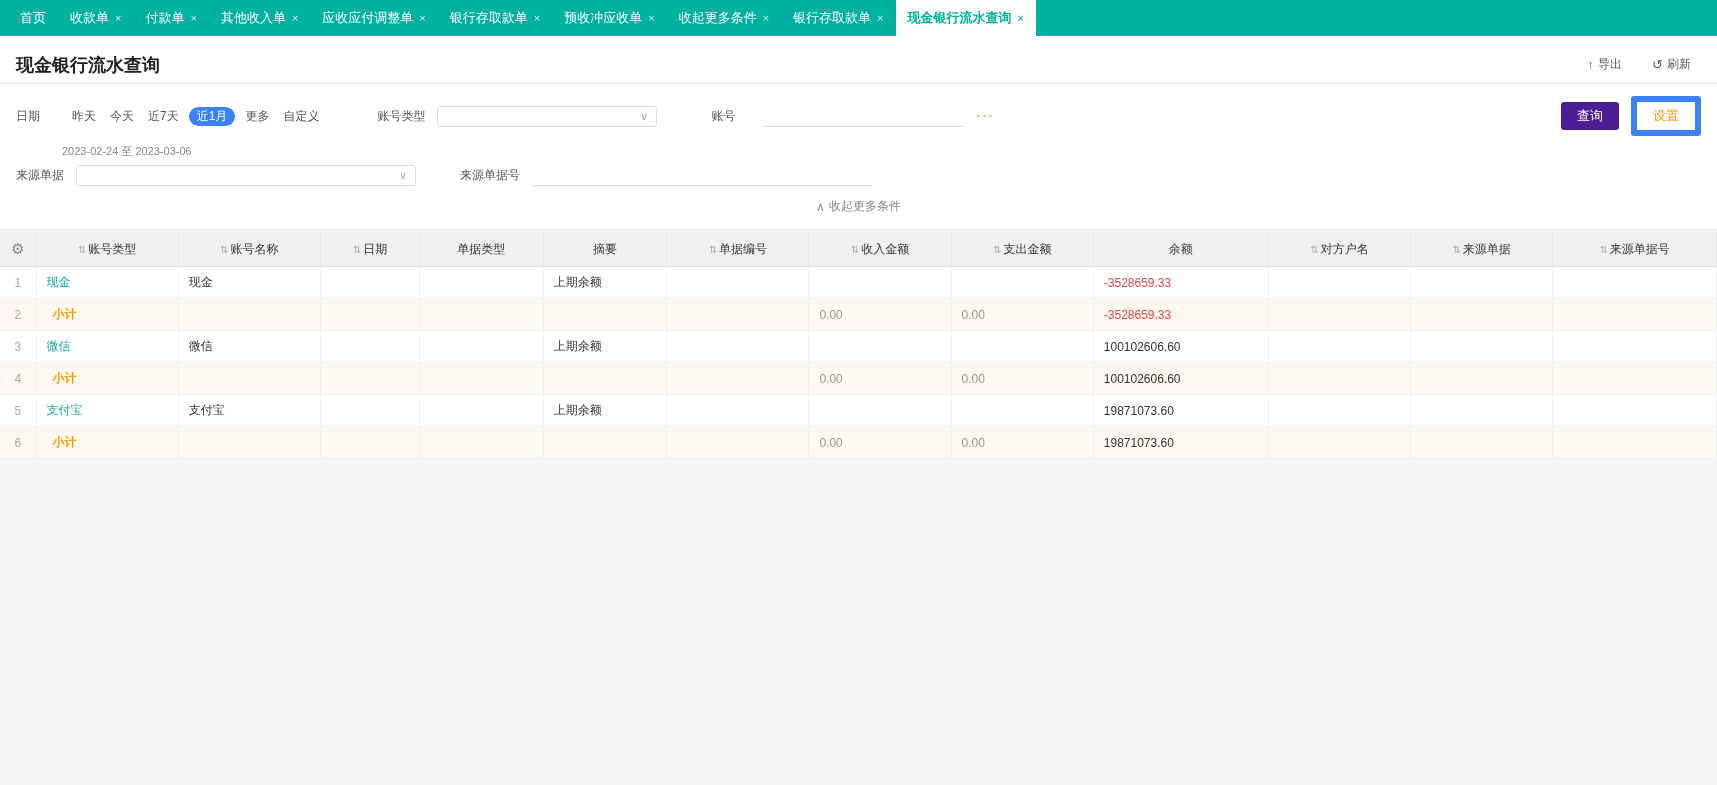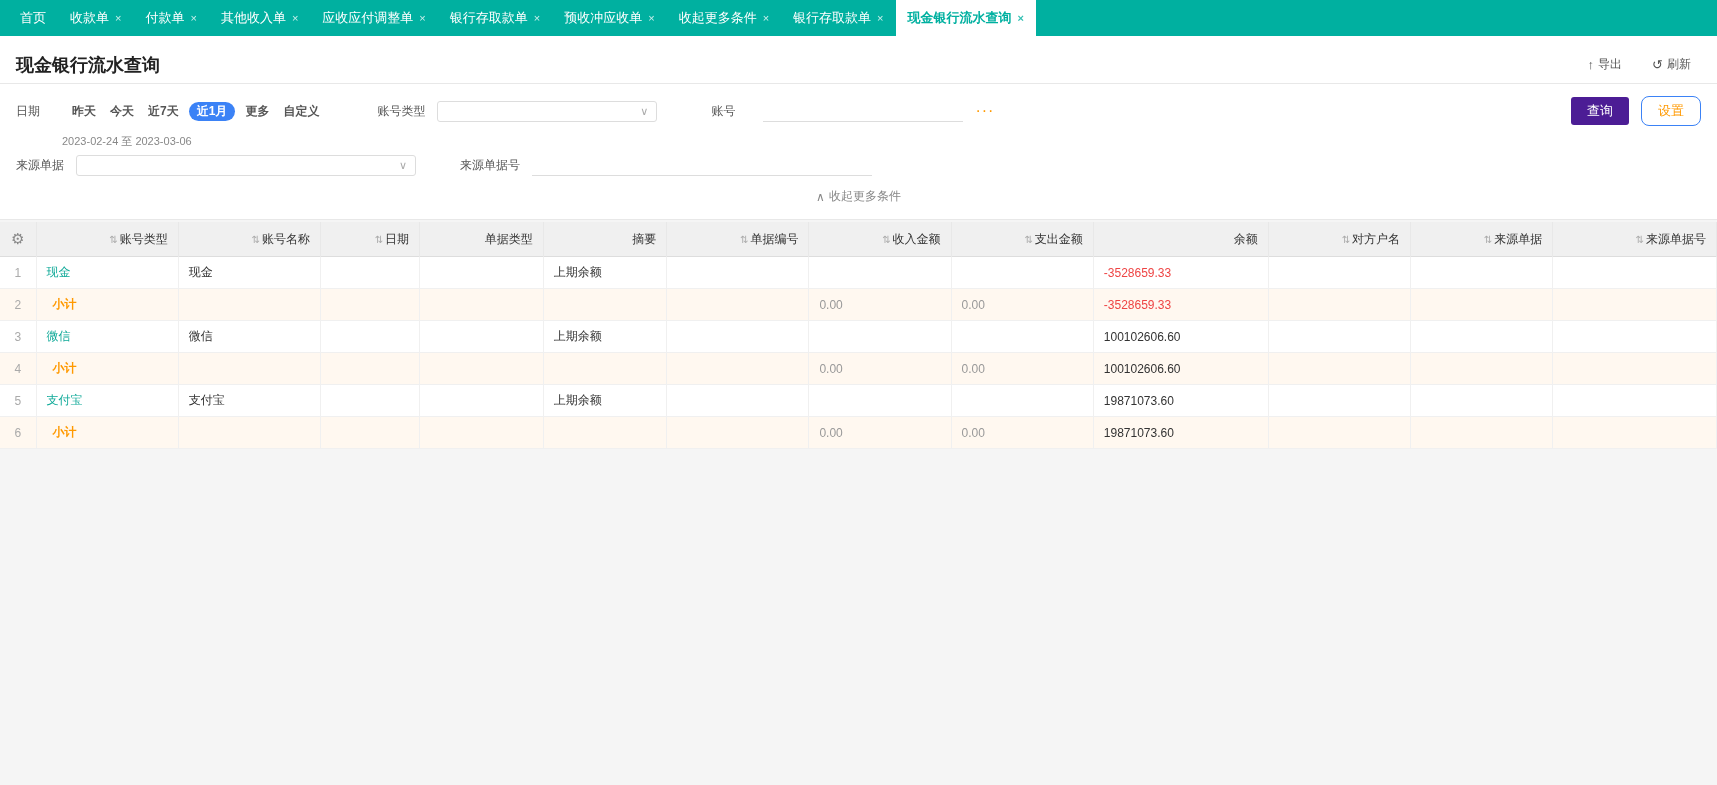--- a/index.html
+++ b/index.html
@@ -90,21 +90,20 @@
     .date-shortcuts {
       display: flex;
       align-items: center;
       gap: 6px;
     }
     .date-shortcut {
       color: #555;
       cursor: pointer;
       padding: 1px 4px;
       border-radius: 2px;
-      font-weight: bold;
     }
     .date-shortcut.active {
       background: #3b82f6;
       color: #fff;
       border-radius: 10px;
       padding: 1px 8px;
     }
     .date-range {
       color: #888;
       font-size: 11px;
@@ -149,22 +148,22 @@
       color: #fff;
       border: none;
       border-radius: 3px;
       padding: 5px 16px;
       cursor: pointer;
       font-size: 13px;
     }
     .btn-settings {
       background: #fff;
       color: #f90;
-      border: 1px solid #3b82f6;
-      border-radius: 8px;
+      border: 6px solid #3b82f6;
+      border-radius: 3px;
       padding: 5px 16px;
       cursor: pointer;
       font-size: 13px;
     }
     .collapse-bar {
       display: flex;
       justify-content: center;
       align-items: center;
       padding: 4px 0 6px;
       cursor: pointer;
@@ -182,21 +181,21 @@
       width: 100%;
       border-collapse: collapse;
       font-size: 12px;
     }
     thead tr {
       background: #f0f0f0;
       border-bottom: 1px solid #ddd;
     }
     thead th {
       padding: 8px 10px;
-      text-align: right;
+      text-align: center;
       font-weight: normal;
       color: #333;
       white-space: nowrap;
       border-right: 1px solid #e8e8e8;
       cursor: pointer;
     }
     thead th:first-child { width: 32px; text-align: center; }
     thead th .sort-icon { color: #aaa; font-size: 10px; margin-right: 2px; }
     tbody tr { border-bottom: 1px solid #f0f0f0; }
     tbody tr.subtotal { background: #fff8f0; }

